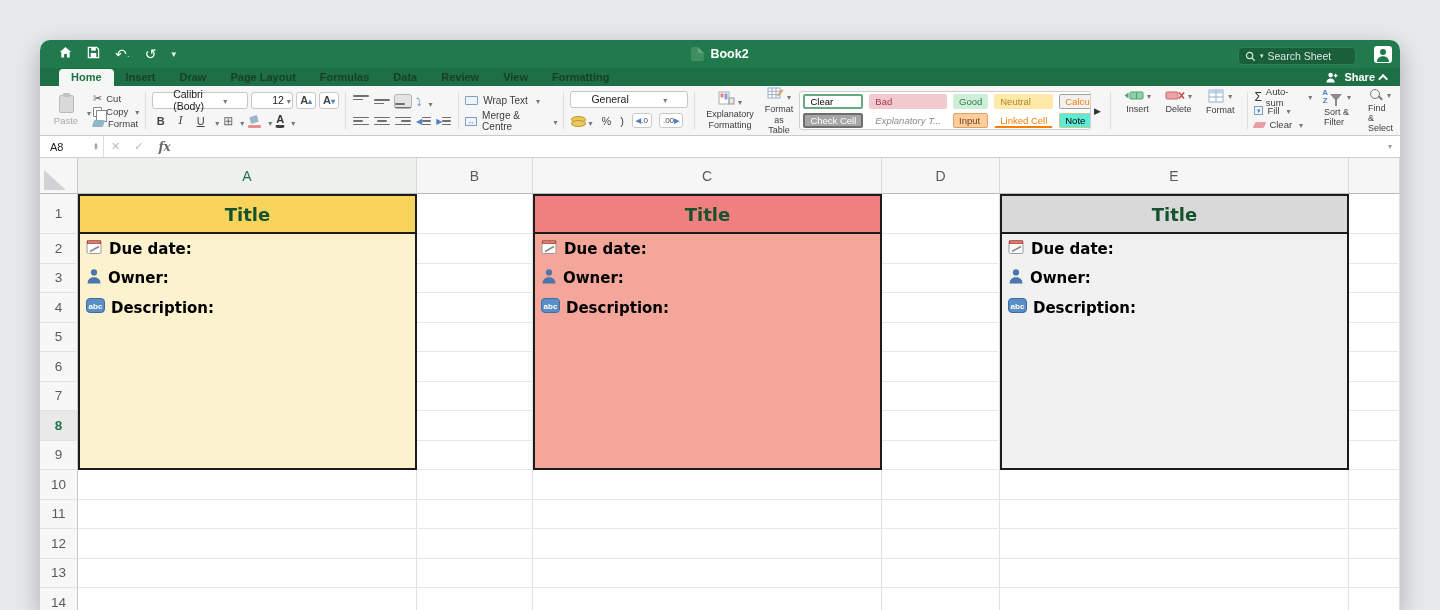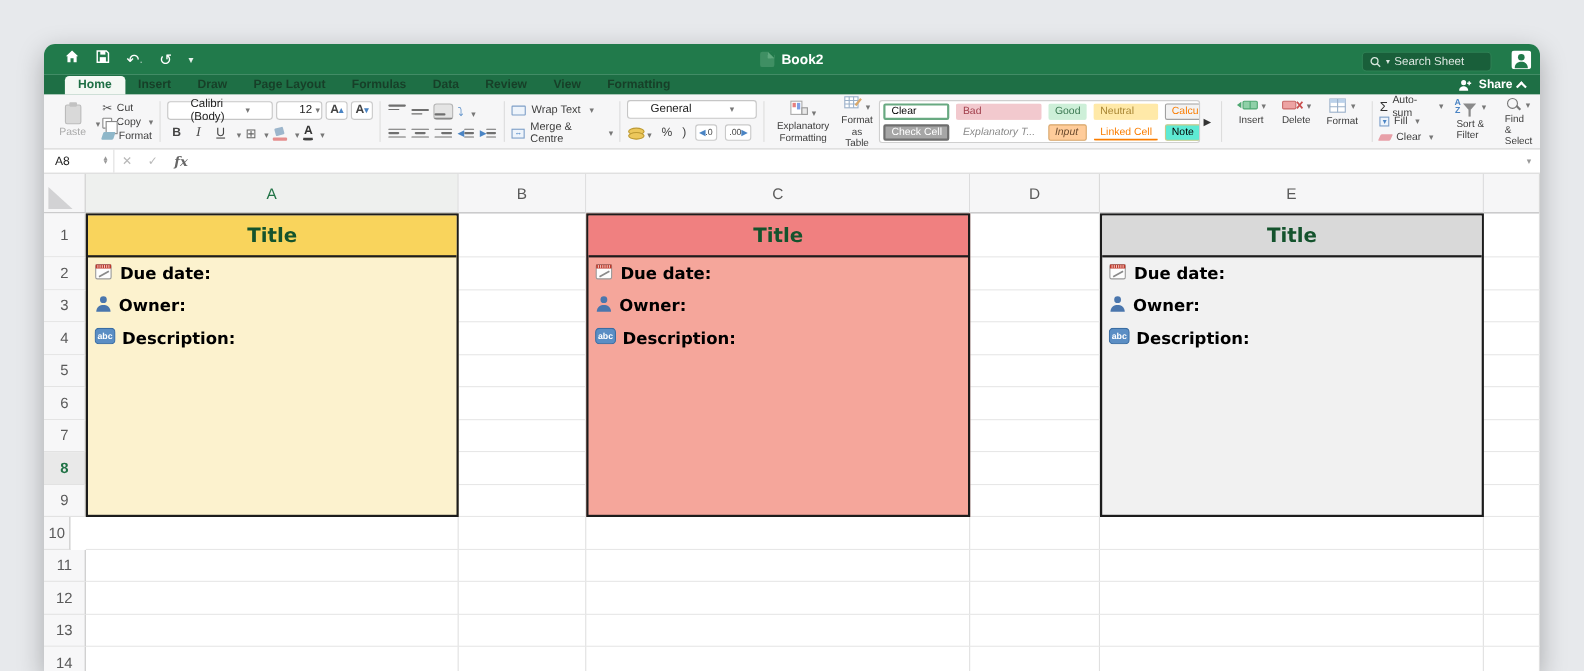--- a/index.html
+++ b/index.html
@@ -394,21 +394,21 @@
           <div class="chip-cell">
             <div class="chip" style="background: rgb(242, 242, 242); color: rgb(250, 125, 0); border: 1px solid rgb(160, 160, 160);">Calculation</div>
           </div>
           <div class="chip-cell">
             <div class="chip" style="background: rgb(166, 166, 166); color: rgb(255, 255, 255); border: 2px solid rgb(110, 110, 110);">Check Cell</div>
           </div>
           <div class="chip-cell">
             <div class="chip" style="background: rgb(255, 255, 255); color: rgb(138, 138, 138); font-style: italic;">Explanatory T...</div>
           </div>
           <div class="chip-cell">
-            <div class="chip" style="background: rgb(255, 204, 154); color: rgb(107, 74, 45); border: 1px solid rgb(216, 165, 105); font-style: italic;">Input</div>
+            <div class="chip" style="background: rgb(255, 204, 154); color: rgb(107, 74, 45); border: 1px solid rgb(216, 165, 105);">Input</div>
           </div>
           <div class="chip-cell">
             <div class="chip" style="background: rgb(255, 255, 255); color: rgb(250, 125, 0); border-bottom: 2px solid rgb(250, 125, 0);">Linked Cell</div>
           </div>
           <div class="chip-cell">
             <div class="chip" style="background: #5eead4; color: rgb(0, 0, 0); border: 1px solid rgb(201, 201, 138);">Note</div>
           </div>
         </div>
       <span class="gal-arrow">▶</span>
 
@@ -522,21 +522,21 @@
         <div class="rowhead" style="top: 164.5px; height: 29.5px; width: 38px;">5</div>
         <div class="hline" style="top: 193px; left: 38px; right: 0px;"></div>
         <div class="rowhead" style="top: 194px; height: 29.5px; width: 38px;">6</div>
         <div class="hline" style="top: 222.5px; left: 38px; right: 0px;"></div>
         <div class="rowhead" style="top: 223.5px; height: 29.5px; width: 38px;">7</div>
         <div class="hline" style="top: 252px; left: 38px; right: 0px;"></div>
         <div class="rowhead sel" style="top: 253px; height: 29.5px; width: 38px;">8</div>
         <div class="hline" style="top: 281.5px; left: 38px; right: 0px;"></div>
         <div class="rowhead" style="top: 282.5px; height: 29.5px; width: 38px;">9</div>
         <div class="hline" style="top: 311px; left: 38px; right: 0px;"></div>
-        <div class="rowhead" style="top: 312px; height: 29.5px; width: 24px;">10</div>
+        <div class="rowhead" style="top: 312px; height: 29.5px; width: 38px;">10</div>
         <div class="hline" style="top: 340.5px; left: 38px; right: 0px;"></div>
         <div class="rowhead" style="top: 341.5px; height: 29.5px; width: 38px;">11</div>
         <div class="hline" style="top: 370px; left: 38px; right: 0px;"></div>
         <div class="rowhead" style="top: 371px; height: 29.5px; width: 38px;">12</div>
         <div class="hline" style="top: 399.5px; left: 38px; right: 0px;"></div>
         <div class="rowhead" style="top: 400.5px; height: 29.5px; width: 38px;">13</div>
         <div class="hline" style="top: 429px; left: 38px; right: 0px;"></div>
         <div class="rowhead" style="top: 430px; height: 29.5px; width: 38px;">14</div>
         <div class="card" style="left: 38px; top: 36px; width: 339px; height: 276px; background: rgb(252, 242, 206);">
           <div class="card-header" style="height: 38px; background: rgb(249, 212, 92);">Title</div>

